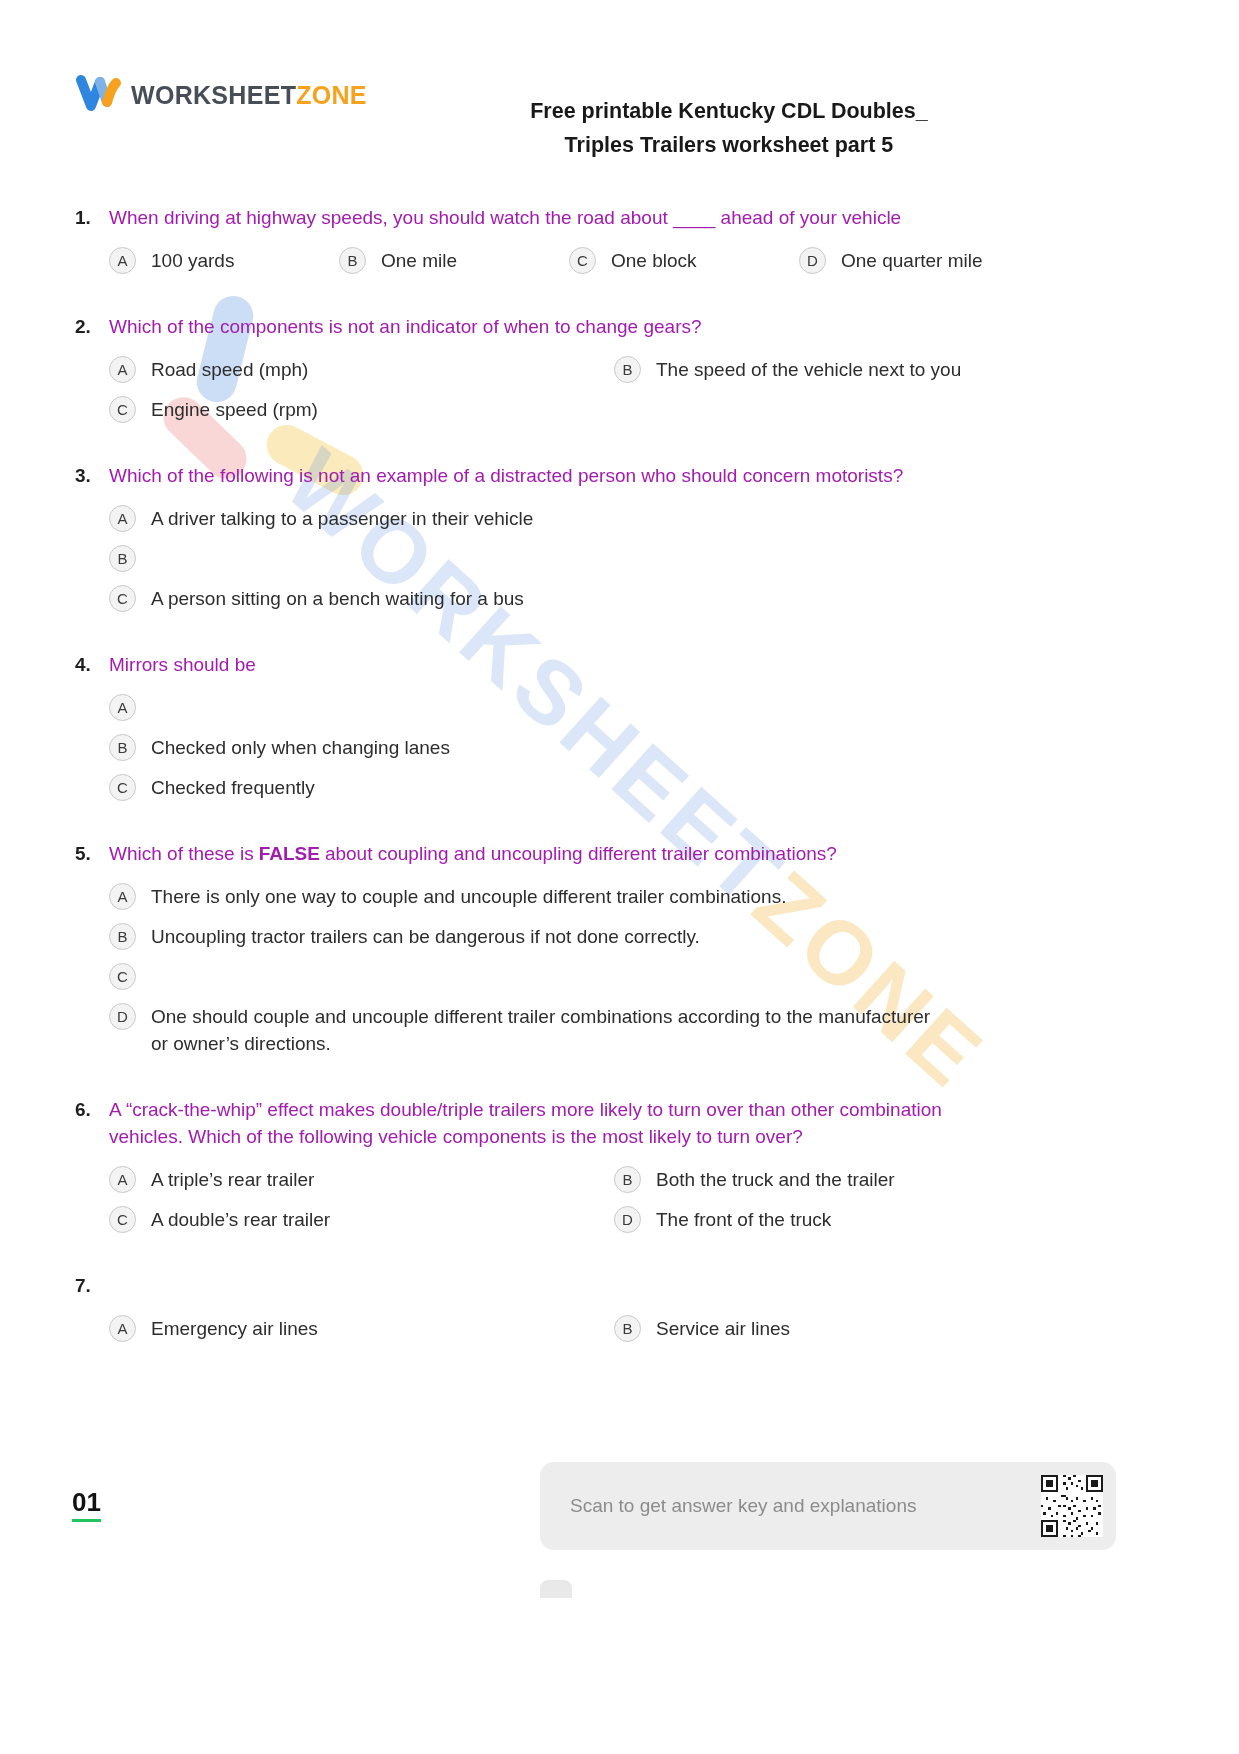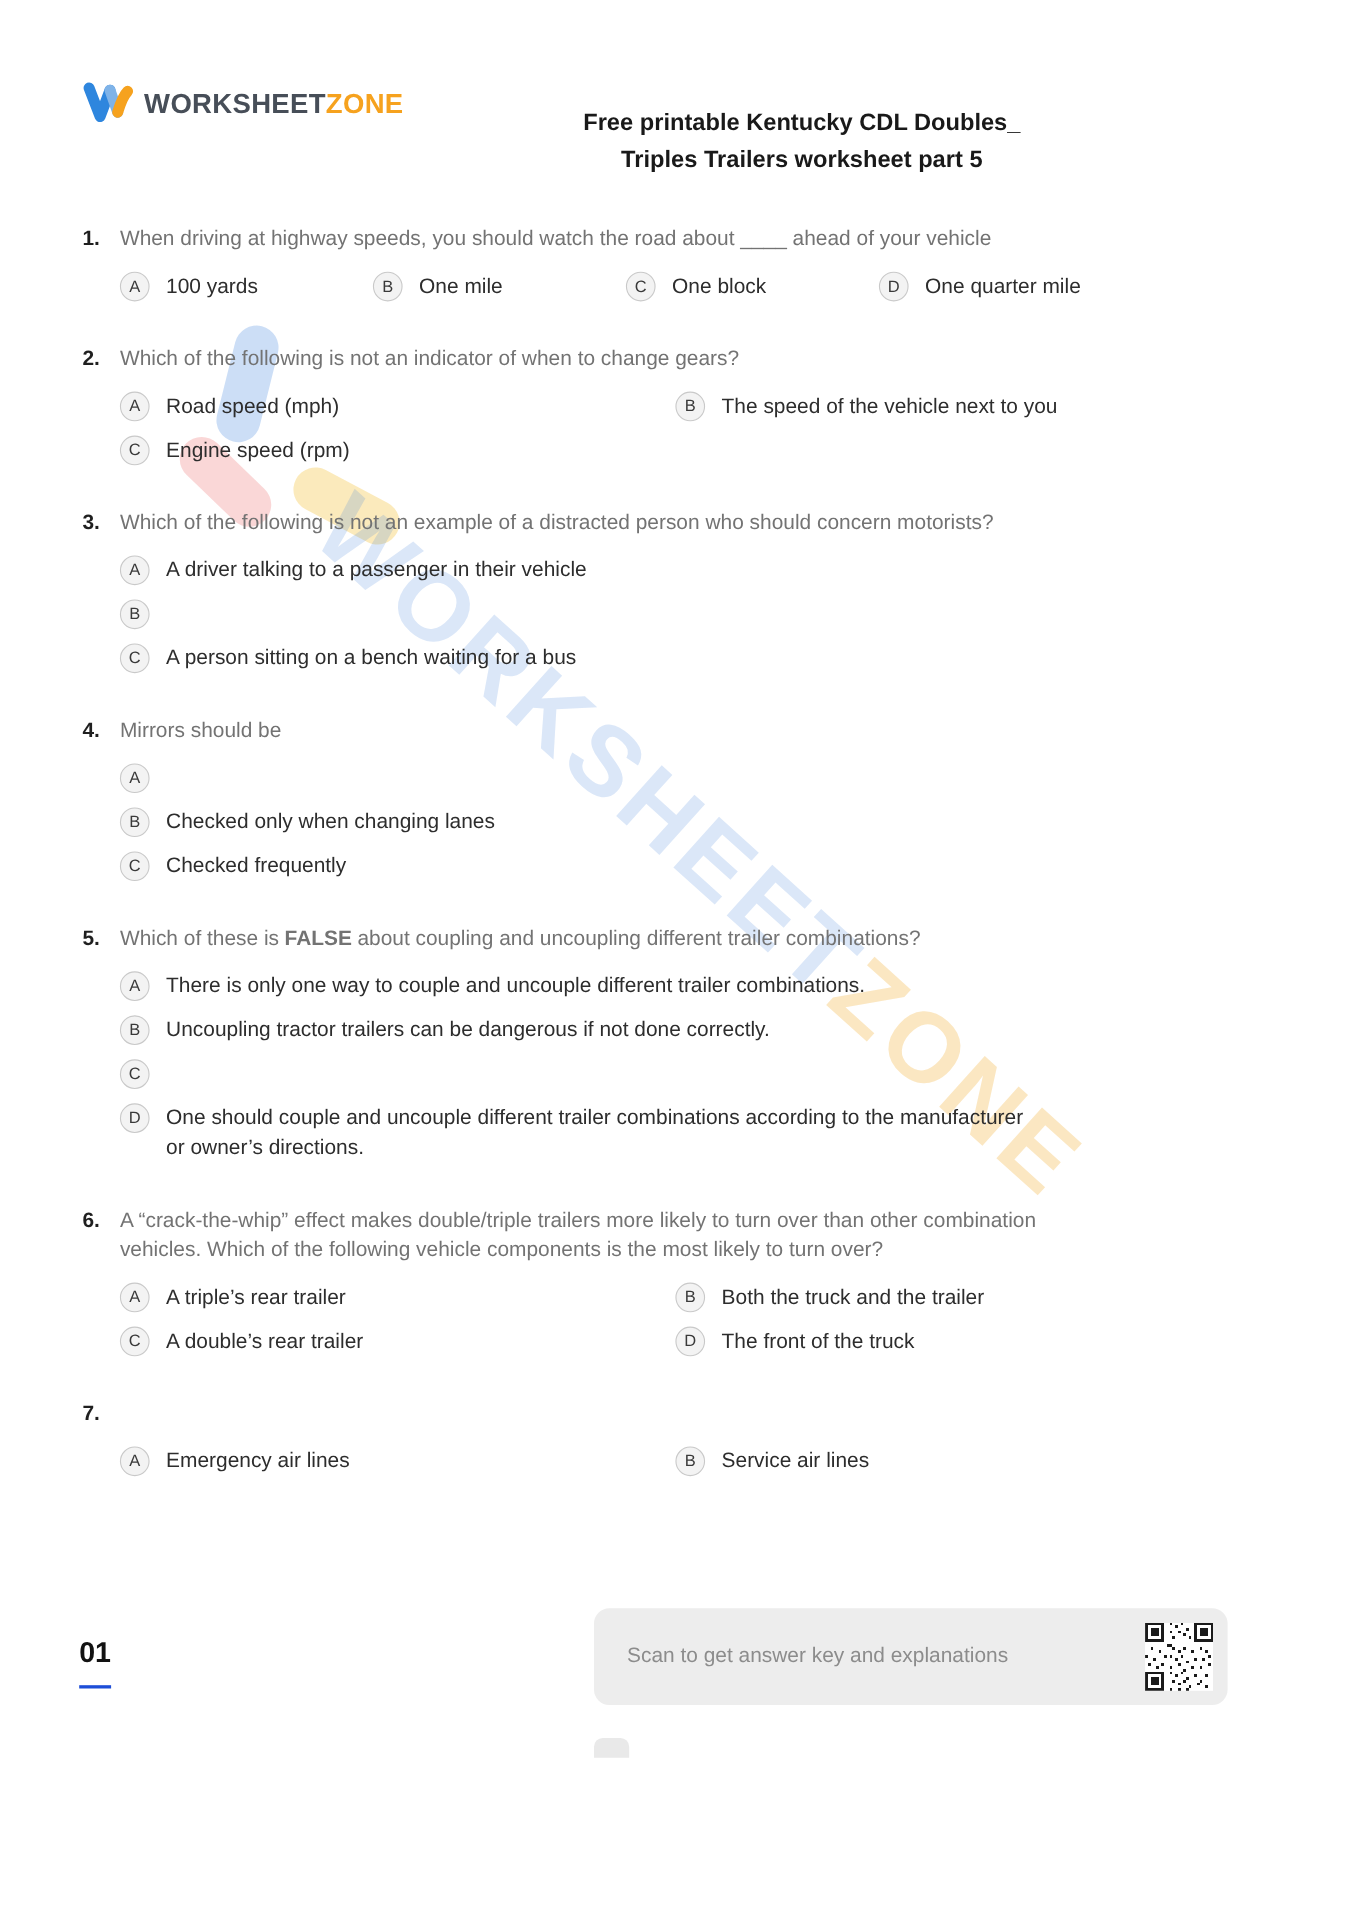--- a/index.html
+++ b/index.html
@@ -30,21 +30,21 @@
   .header { display:flex; align-items:flex-start; }
   .brand { display:flex; align-items:center; gap:10px; flex-shrink:0; }
   .brand-text { font-size:25px; font-weight:700; color:#474e58; letter-spacing:.3px; }
   .brand-zone { color:#f6a21e; }
   .page-title { flex:1; text-align:center; font-size:21.5px; font-weight:700; line-height:1.6; color:#191919; padding:2px 80px 0 12px;margin-top:20px; }
 
   .questions { margin-top:42px; }
   .question { margin-bottom:40px; }
   .q-head { display:flex; gap:12px; font-size:19px; line-height:1.42; }
   .q-num { font-weight:700; min-width:22px; color:#1f1f1f; }
-  .q-text { max-width:880px; color:#737373; }
+  .q-text { max-width:880px; color:#a21caf; }
   .q-bold { font-weight:700; padding:0 5px; }
   .q-line2 { letter-spacing:1px; margin-top:4px; }
 
   .opts { margin:15px 0 0 34px; display:grid; row-gap:13px; }
   .opts-1 { grid-template-columns:1fr; }
   .opts-2 { grid-template-columns:505px 1fr; }
   .opts-4 { grid-template-columns:230px 230px 230px 1fr; }
   .opt { display:flex; align-items:flex-start; gap:15px; font-size:19px; line-height:27px; }
   .opt-circle {
     width:27px; height:27px; border-radius:50%;
@@ -58,21 +58,21 @@
   .footer-bar {
     position:absolute; left:540px; top:1462px; width:576px; height:88px;
     background:#ededed; border-radius:14px; z-index:2;
     display:flex; align-items:center; padding:0 13px 0 30px;
   }
   .scan-text { flex:1; color:#8c8c8c; font-size:19px; }
   .qr-box { width:62px; height:62px; flex-shrink:0; }
   .page-number {
     position:absolute; left:72px; top:1487px; z-index:2;
     font-size:26px; font-weight:700; color:#121212;
-    border-bottom:3px solid #1d4ed8; padding-bottom:14px;
+    border-bottom:3px solid #22c55e; padding-bottom:1px;
   }
   .bottom-fragment {
     position:absolute; left:540px; top:1580px; width:32px; height:18px;
     background:#e9e9e9; border-radius:8px 8px 0 0; z-index:2;
   }
 </style>
 </head>
 <body>
 
 <div class="watermark"><span class="wm-blue">WORKSHEET</span><span class="wm-yellow">ZONE</span></div>
@@ -123,21 +123,21 @@
         <div class="opt">
           <span class="opt-circle">D</span>
           <span class="opt-text">One quarter mile</span>
         </div>
       </div>
     </div>
 
     <div class="question">
       <div class="q-head">
         <span class="q-num">2.</span>
-        <div class="q-text">Which of the following is not an indicator of when to change gears?</div>
+        <div class="q-text">Which of the components is not an indicator of when to change gears?</div>
       </div>
       <div class="opts opts-2">
         <div class="opt">
           <span class="opt-circle">A</span>
           <span class="opt-text">Road speed (mph)</span>
         </div>
         <div class="opt">
           <span class="opt-circle">B</span>
           <span class="opt-text">The speed of the vehicle next to you</span>
         </div>

